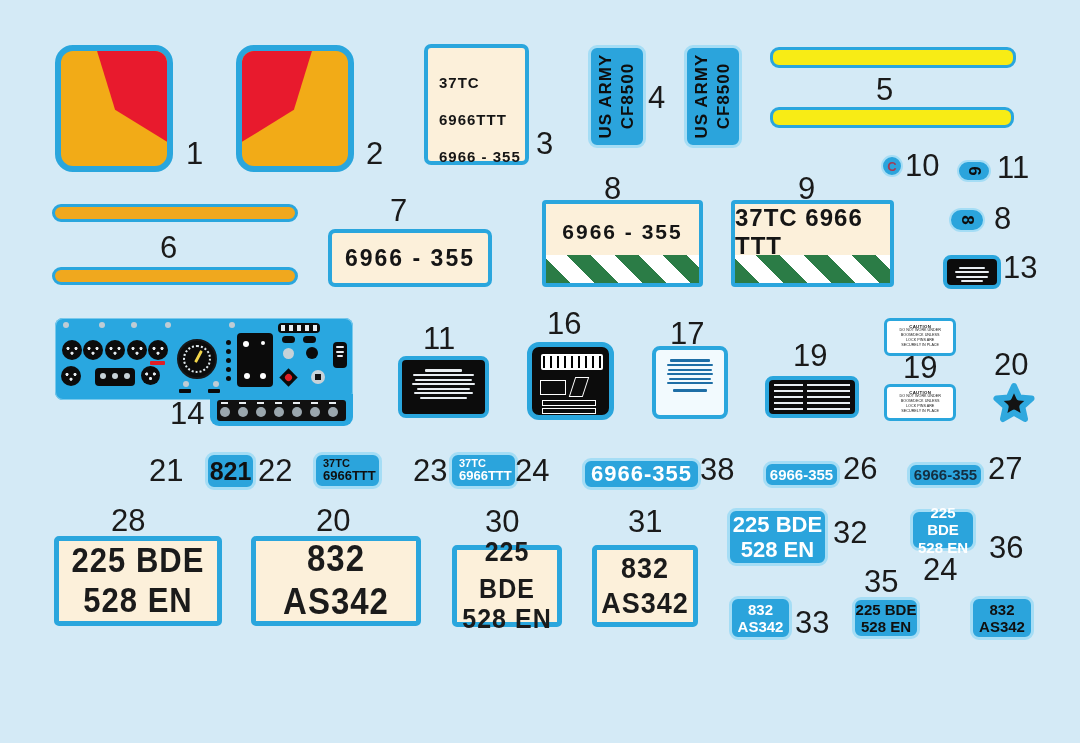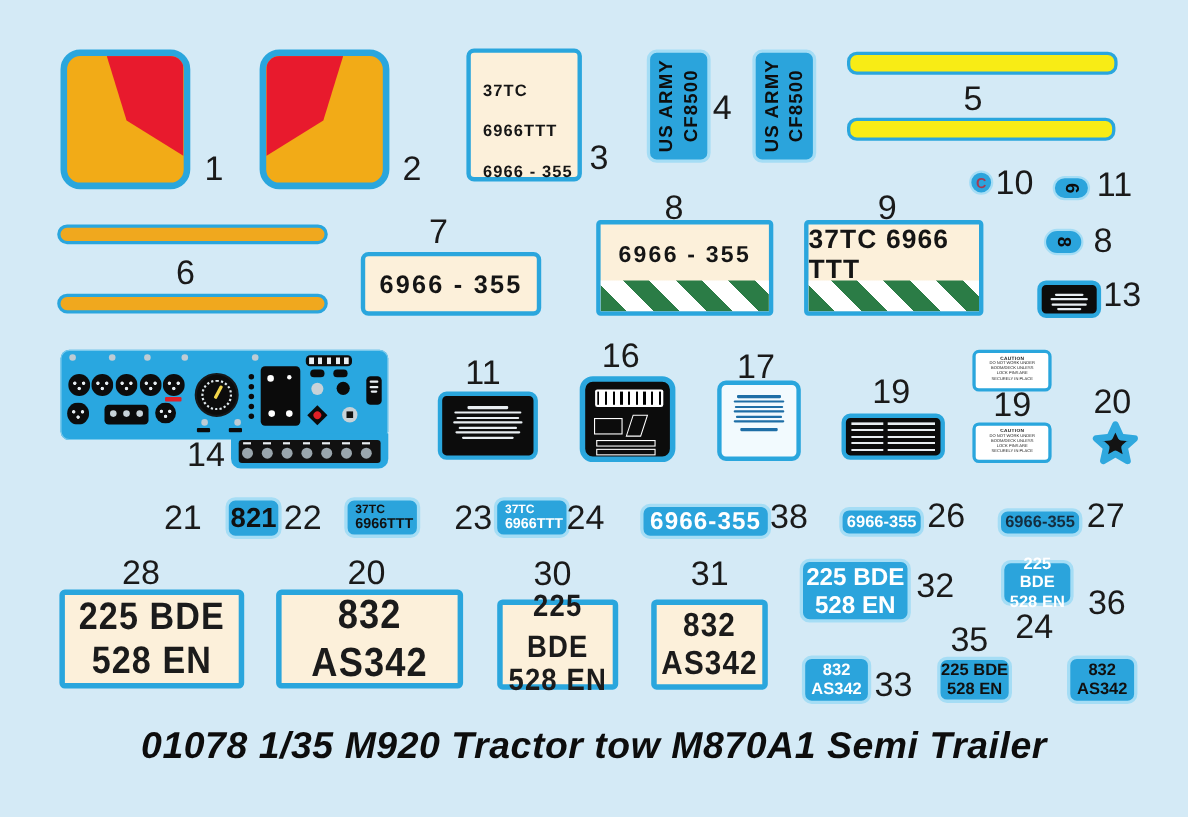--- a/index.html
+++ b/index.html
@@ -414,15 +414,14 @@
     <div>AS342</div>
   </div>
   <div class="num" style="left:795px;top:607px;">33</div>
 
   <div class="num" style="left:989px;top:532px;">36</div>
   <div class="patch black-text" style="left:970px;top:596px;width:64px;height:44px;font-size:15px;">
     <div>832</div>
     <div>AS342</div>
   </div>
 
-  <div class="title">01078 1/35 M920 Tractor tow M870A1 Semi Trailer</div>
 
 </div>
 
 </body></html>

